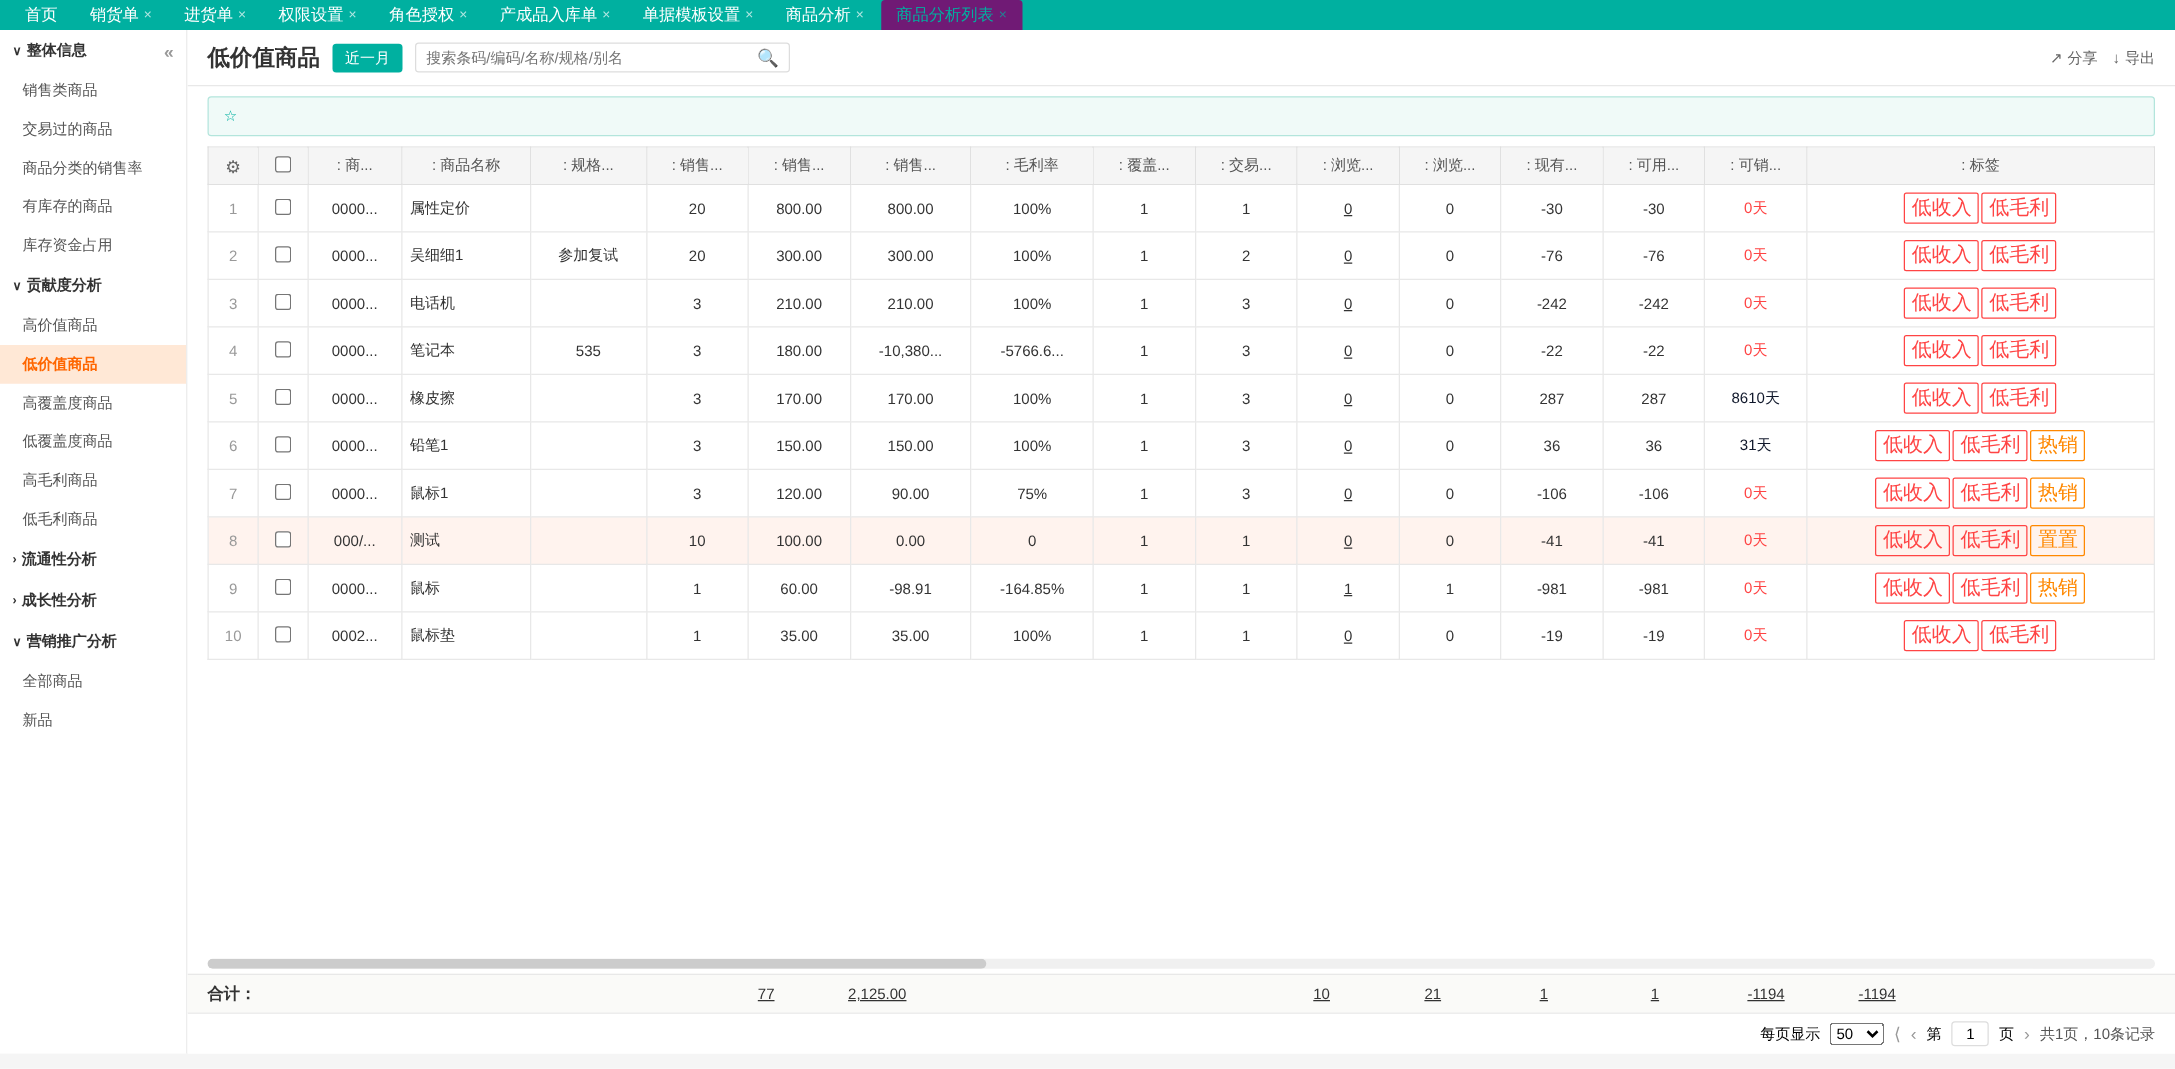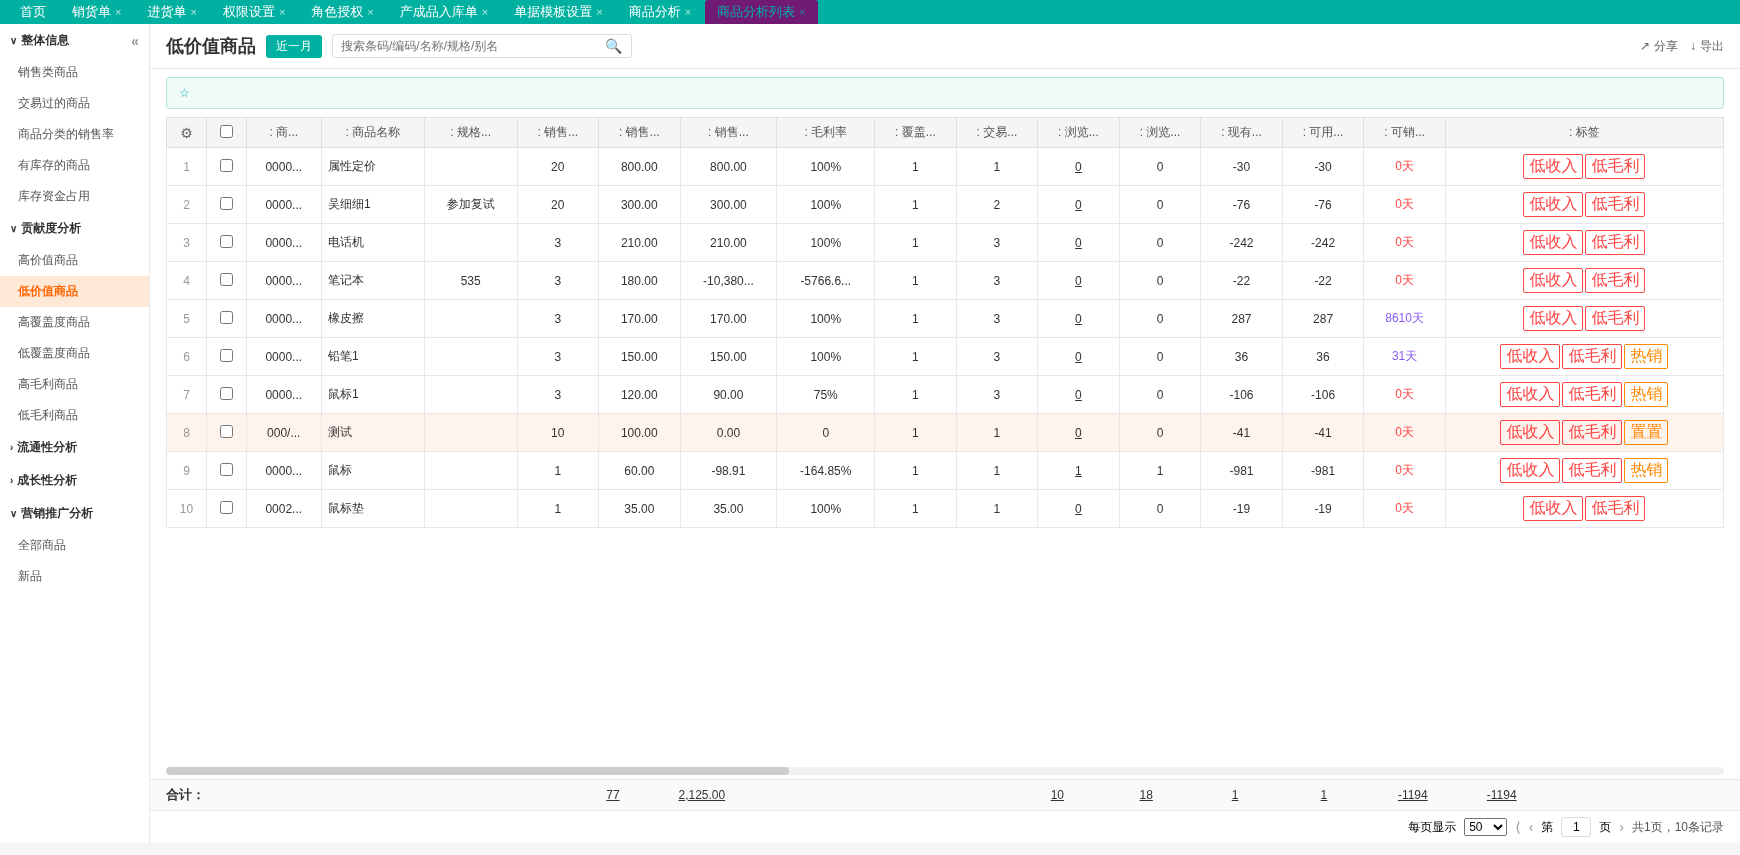--- a/index.html
+++ b/index.html
@@ -183,21 +183,21 @@
       display: inline-block;
       padding: 1px 5px;
       border-radius: 2px;
       font-size: 16px;
       margin: 1px;
     }
     .tag-red { color: #ff4444; border: 1px solid #ff4444; }
     .tag-orange { color: #ff8800; border: 1px solid #ff8800; }
     .tag-hot { color: #ff8800; border: 1px solid #ff8800; }
     .days-0 { color: #ff4444; }
-    .days-normal { color: #8b5cf6; }
+    .days-normal { color: #0f172a; }
     .link-underline { text-decoration: underline; color: #333; cursor: pointer; }
 
     
     .footer-bar {
       border-top: 1px solid #e8e8e8;
       padding: 6px 16px;
       background: #fafaf8;
       display: flex;
       align-items: center;
       gap: 8px;
@@ -565,21 +565,21 @@
           <div class="total-cell"></div>
           <div class="total-cell"></div>
           <div class="total-cell"></div>
           <div class="total-cell"></div>
           <div class="total-cell">77</div>
           <div class="total-cell">2,125.00</div>
           <div class="total-cell"></div>
           <div class="total-cell"></div>
           <div class="total-cell"></div>
           <div class="total-cell">10</div>
-          <div class="total-cell">18</div>
+          <div class="total-cell">21</div>
           <div class="total-cell">1</div>
           <div class="total-cell">1</div>
           <div class="total-cell">-1194</div>
           <div class="total-cell">-1194</div>
           <div class="total-cell"></div>
           <div class="total-cell"></div>
         </div>
     </div>
 
     <div class="pagination-bar">

